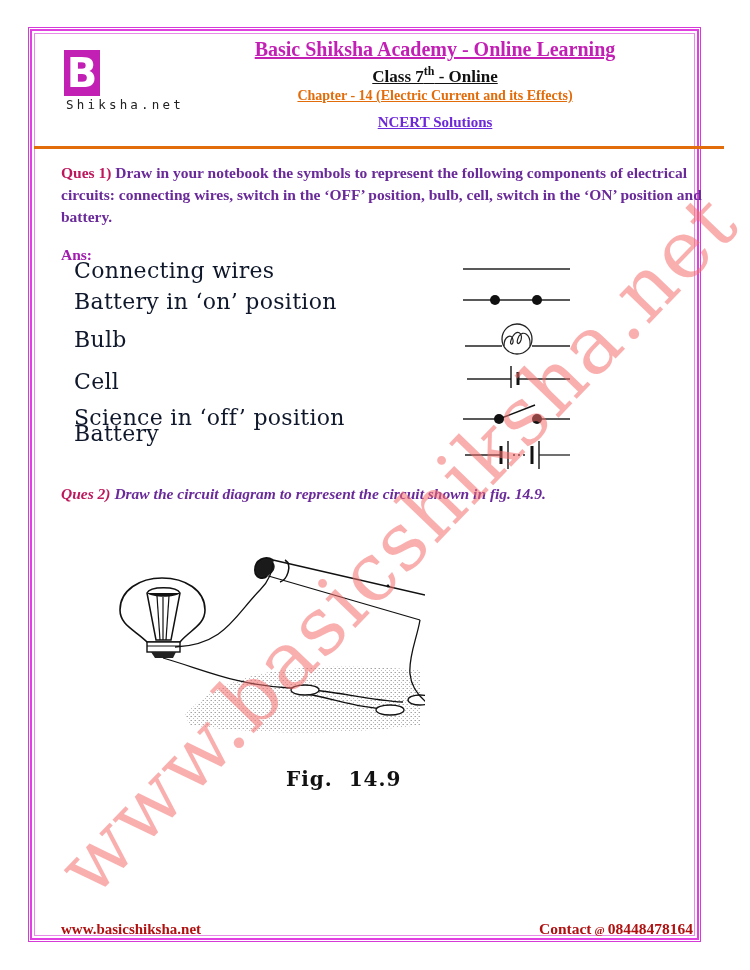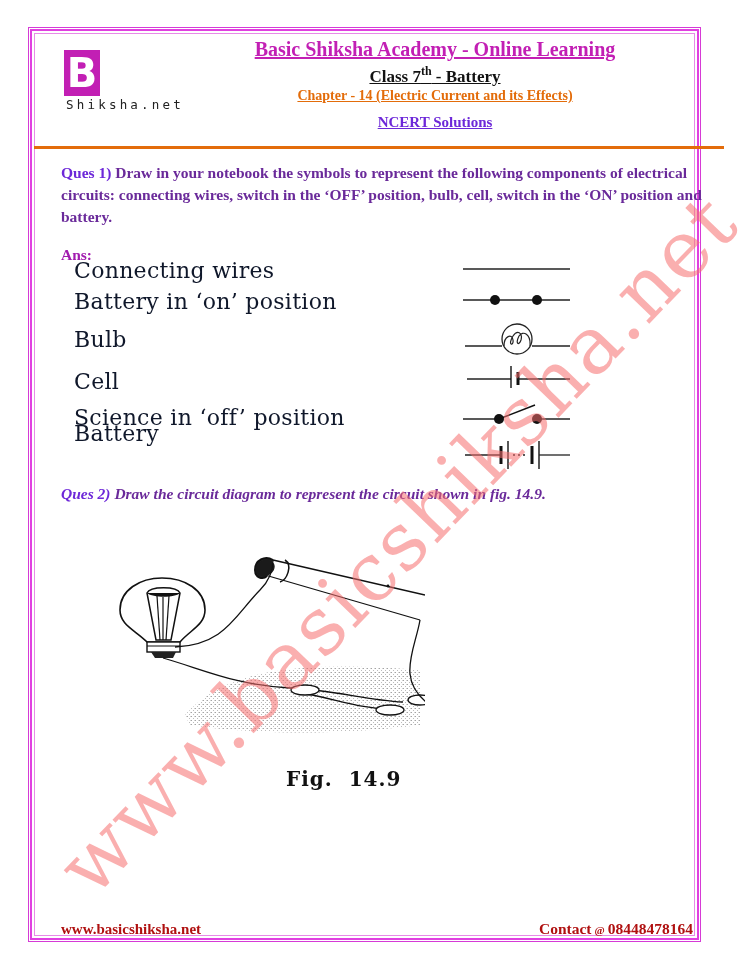--- a/index.html
+++ b/index.html
@@ -41,21 +41,21 @@
     .hdr-class sup { font-size: 12px; vertical-align: 7px; }
     .hdr-chapter { top: 88px; font-size: 14px; font-weight: bold; color: #e36c0a; }
     .hdr-ncert { top: 114px; font-size: 15px; font-weight: bold; color: #6d28d9; }
 
     .hdr-rule { position: absolute; left: 34px; top: 146px; width: 690px; height: 3px; background: #e36c0a; }
 
     
     .q-block { position: absolute; left: 61px; width: 650px; font-weight: bold; font-size: 15.5px; line-height: 22px; color: #6a2a9a; }
     .q1 { top: 162px; }
     .q2 { top: 483px; font-style: italic; }
-    .q-label { color: #6d28d9; }
+    .q-label { color: #be185d; }
     .ans { position: absolute; left: 61px; top: 246px; font-weight: bold; font-size: 15.5px; color: #a21caf; }
 
     .sym-label {
       position: absolute; left: 74px; font-family: "DejaVu Serif", serif; font-size: 22px; color: #0f172a; letter-spacing: 0.3px;
     }
     .sym { position: absolute; left: 455px; }
 
     .fig { position: absolute; left: 95px; top: 520px; }
     .fig-caption {
       position: absolute; left: 258px; top: 767px; font-family: "DejaVu Serif", serif; font-weight: bold;
@@ -78,21 +78,21 @@
 <body>
 
 <div class="page-border"></div>
 
 <div class="logo">
   <div class="logo-b">B</div>
   <div class="logo-sub">Shiksha.net</div>
 </div>
 
 <div class="hdr hdr-title">Basic Shiksha Academy - Online  Learning</div>
-<div class="hdr hdr-class"><span>Class 7</span><sup>th</sup><span> - Battery</span></div>
+<div class="hdr hdr-class"><span>Class 7</span><sup>th</sup><span> - Online</span></div>
 <div class="hdr hdr-chapter">Chapter - 14 (Electric Current and its Effects)</div>
 <div class="hdr hdr-ncert">NCERT Solutions</div>
 <div class="hdr-rule"></div>
 
 <div class="q-block q1">
   <span class="q-label">Ques 1)</span><span> Draw in your notebook the symbols to represent the following components of electrical circuits: connecting wires, switch in the ‘OFF’ position, bulb, cell, switch in the ‘ON’ position and battery.</span>
 </div>
 <div class="ans">Ans:</div>
 
 <div class="sym-label" style="top:258px">Connecting wires</div>

